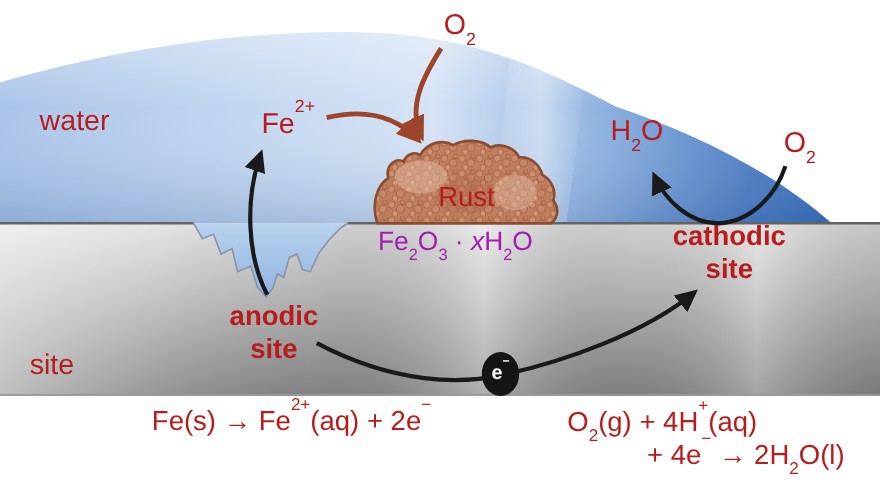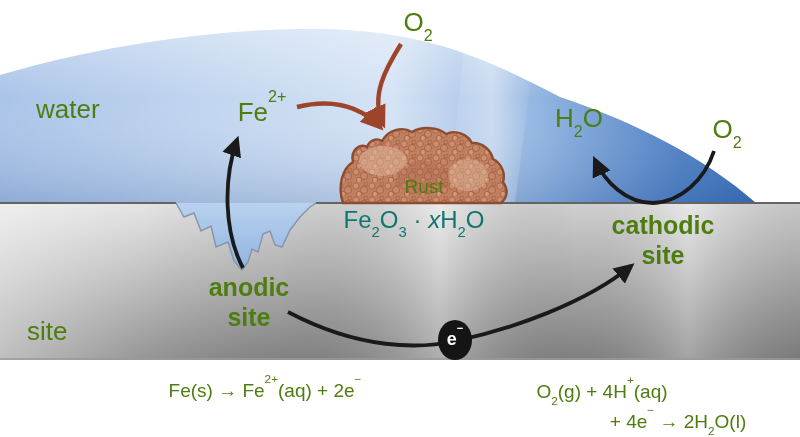--- a/index.html
+++ b/index.html
@@ -3,38 +3,38 @@
 <meta charset="utf-8">
 <style>
   html,body { margin:0; padding:0; background:#ffffff; }
   .stage {
     position:relative; width:800px; height:437px; background:#ffffff;
     overflow:hidden;
     font-family:"Liberation Sans","DejaVu Sans",sans-serif;
     color:#161616;
   }
   svg.scene { position:absolute; left:0; top:0; }
-  .lbl { position:absolute; white-space:nowrap; color:#4d7c0f; }
+  .lbl { position:absolute; white-space:nowrap; color:#b91c1c; }
   .ctr { transform:translateX(-50%); text-align:center; }
   .lbl sup { font-size:62%; position:relative; top:-0.55em; line-height:0; }
   .lbl sub { font-size:62%; position:relative; top:0.22em; line-height:0; }
   .lbl i { font-style:italic; }
   .sz26 { font-size:26px; }
-  .sz25 { font-size:19px;margin-top:11px; }
+  .sz25 { font-size:25px; }
   .sz24 { font-size:24px; }
   .bold2line { font-weight:bold; line-height:30px; font-size:25px; }
   #water-lbl  { left:36px;  top:94px;text-align:center; }
   #iron-lbl   { left:27px;  top:316px; }
   #o2-top-lbl { left:418px; top:7px; }
   #fe2-lbl    { left:262px; top:97px; }
   #h2o-lbl    { left:579px; top:103px; }
   #o2-right-lbl { left:727px; top:114px; }
   #rust-lbl   { left:424px; top:165px; }
-  #formula-lbl{ left:414px; top:206px; color:#0f766e; }
-  #cathodic-lbl { left:663px; top:210px; }
+  #formula-lbl{ left:414px; top:206px; color:#a21caf; }
+  #cathodic-lbl { left:663px; top:200px; }
   #anodic-lbl   { left:249px; top:272px; }
   #eq-left    { left:265px; top:369px; }
   #eq-right-1 { left:602px; top:370px;text-align:right; }
   #eq-right-2 { left:678px; top:400px; }
   #e-lbl {
     left:455px; top:340px; transform:translate(-50%,-54%);
     color:#ffffff; font-weight:bold; font-size:18px;
   }
 </style>
 </head>

